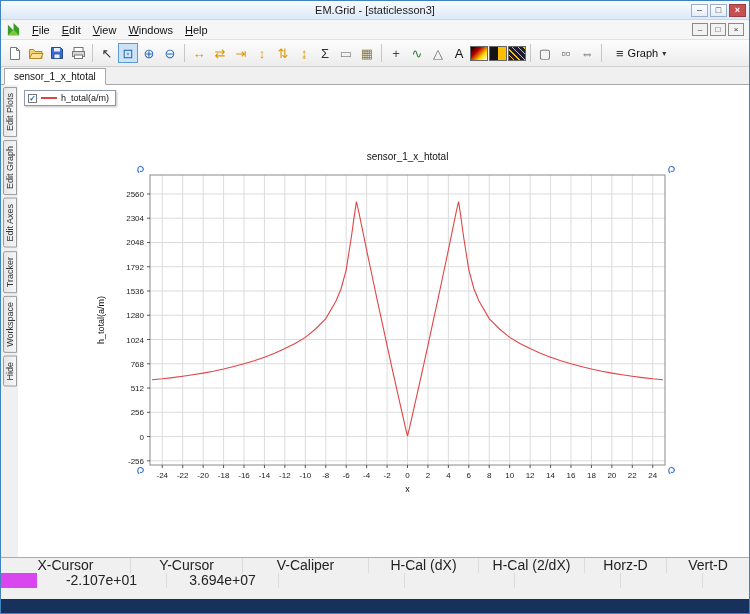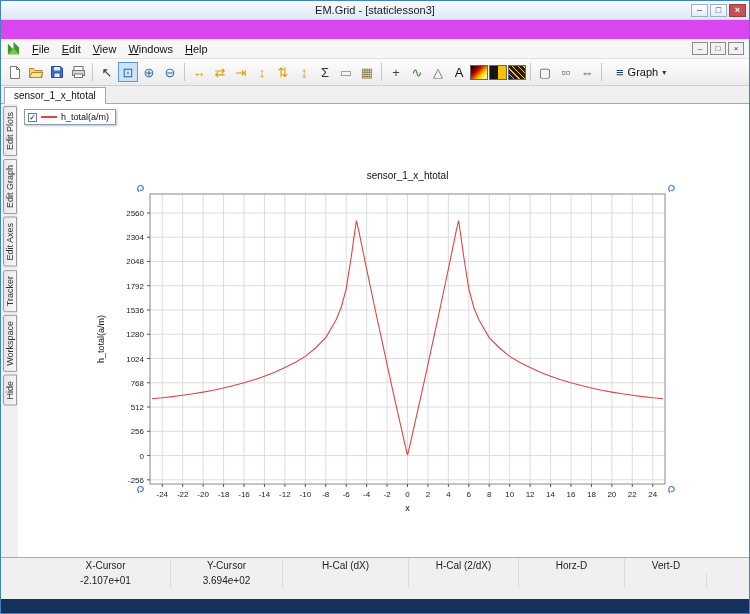--- a/index.html
+++ b/index.html
@@ -7,21 +7,21 @@
   .window{width:750px;height:614px;box-sizing:border-box;border:1px solid #3f84bf;display:flex;flex-direction:column;background:#d946ef;}
 
   
   .titlebar{height:18px;flex:0 0 18px;background:linear-gradient(#f8fbff,#dce9f8);border-bottom:1px solid #c9d9ec;position:relative;display:flex;align-items:center;}
   .titlebar .title{position:absolute;left:0;right:0;text-align:center;font-size:11px;color:#1a1a1a;}
   .tb-buttons{margin-left:auto;display:flex;gap:2px;padding-right:3px;z-index:1;}
   .tbtn{width:17px;height:13px;box-sizing:border-box;border:1px solid #9ab0c8;background:linear-gradient(#ffffff,#e4ecf6);color:#333;font-size:9px;line-height:11px;text-align:center;cursor:default;}
   .tbtn.close{background:#c85050;border-color:#a23c3c;color:#fff;font-weight:bold;}
 
   
-  .menubar{height:19px;flex:0 0 19px;display:flex;align-items:center;background:#f6f6f6;border-bottom:1px solid #e2e2e2;padding:0 3px;font-size:11px;color:#111;margin-top:19px;}
+  .menubar{height:19px;flex:0 0 19px;display:flex;align-items:center;background:#f6f6f6;border-bottom:1px solid #e2e2e2;padding:0 3px;font-size:11px;color:#111;}
   .logo{width:15px;height:15px;margin:0 5px 0 2px;flex:0 0 15px;}
   .menu-item{display:inline-block;padding:2px 6px;}
   .menu-item::first-letter{text-decoration:underline;}
   .mdi{margin-left:auto;display:flex;gap:2px;padding-right:2px;}
   .mdibtn{width:16px;height:13px;box-sizing:border-box;border:1px solid #8a8a8a;background:#f2f2f2;font-size:8px;line-height:11px;text-align:center;color:#333;}
 
   
   .toolbar{height:26px;flex:0 0 26px;display:flex;align-items:center;padding:0 4px;background:linear-gradient(#fdfdfd,#ececec);border-bottom:1px solid #d0d0d0;gap:1px;}
   .tbi{width:20px;height:20px;box-sizing:border-box;display:flex;align-items:center;justify-content:center;font-size:13px;border:1px solid transparent;}
   .tbi.selected{border-color:#5b9bd5;background:#cfe3f6;}
@@ -44,23 +44,23 @@
   .sidetab{writing-mode:vertical-rl;transform:rotate(180deg);font-size:9px;color:#333;background:linear-gradient(90deg,#f7f7f7,#e7e7e7);border:1px solid #9c9c9c;padding:5px 1px;border-radius:0 2px 2px 0;}
   .chartarea{flex:1 1 auto;position:relative;background:#fff;}
   #chart-svg{position:absolute;left:62px;top:55px;}
 
   
   .legend{position:absolute;left:6px;top:5px;display:flex;align-items:center;gap:4px;background:#fff;border:1px solid #8f9bb0;box-shadow:1px 1px 2px rgba(0,0,0,.25);padding:2px 6px 2px 3px;font-size:9px;color:#111;}
   .legend .chk{width:9px;height:9px;box-sizing:border-box;border:1px solid #777;background:#fff;font-size:8px;line-height:8px;text-align:center;color:#1b5cb8;font-weight:bold;}
   .legend .sample{width:16px;height:0;border-top:2px solid #e04545;}
 
   
-  .status-h,.status-v{height:15px;display:grid;grid-template-columns:130px 112px 126px 110px 106px 82px auto;background:#f0f0f0;font-size:10px;color:#222;padding-left:40px;}
+  .status-h,.status-v{height:15px;display:grid;grid-template-columns:130px 112px 126px 110px 106px 82px auto;background:#f0f0f0;font-size:14px;color:#222;}
   .status-h{flex:0 0 15px;border-top:1px solid #ababab;}
-  .status-v{flex:0 0 15px;}
+  .status-v{flex:0 0 15px;margin-left:36px;}
   .scell{line-height:15px;text-align:center;border-right:1px solid #dcdcdc;white-space:nowrap;overflow:hidden;}
   .scell:last-child{border-right:none;}
   .filler{flex:0 0 11px;background:#f0f0f0;}
   .navy{flex:0 0 14px;background:#16325c;}
 </style>
 </head>
 <body>
 
 <div class="window">
 
@@ -289,28 +289,29 @@
           <path d="M2 8 C -1 4, 2 0, 5 2 C 8 4, 5 8, 3 6" transform="translate(588 25)" fill="none" stroke="#4f7ed0" stroke-width="1.2"></path>
           <path d="M2 8 C -1 4, 2 0, 5 2 C 8 4, 5 8, 3 6" transform="translate(57 326)" fill="none" stroke="#4f7ed0" stroke-width="1.2"></path>
           <path d="M2 8 C -1 4, 2 0, 5 2 C 8 4, 5 8, 3 6" transform="translate(588 326)" fill="none" stroke="#4f7ed0" stroke-width="1.2"></path>
         </svg>
     </div>
   </div>
 
   <div class="status-h" id="status-h">
       <div class="scell">X-Cursor</div>
       <div class="scell">Y-Cursor</div>
+      <div class="scell">V-Caliper</div>
       <div class="scell">H-Cal (dX)</div>
       <div class="scell">H-Cal (2/dX)</div>
       <div class="scell">Horz-D</div>
       <div class="scell">Vert-D</div>
     </div>
   <div class="status-v" id="status-v">
       <div class="scell">-2.107e+01</div>
-      <div class="scell">3.694e+02</div>
+      <div class="scell">3.694e+07</div>
       <div class="scell"></div>
       <div class="scell"></div>
       <div class="scell"></div>
       <div class="scell"></div>
       <div class="scell"></div>
     </div>
   <div class="filler"></div>
   <div class="navy"></div>
 
 </div>

